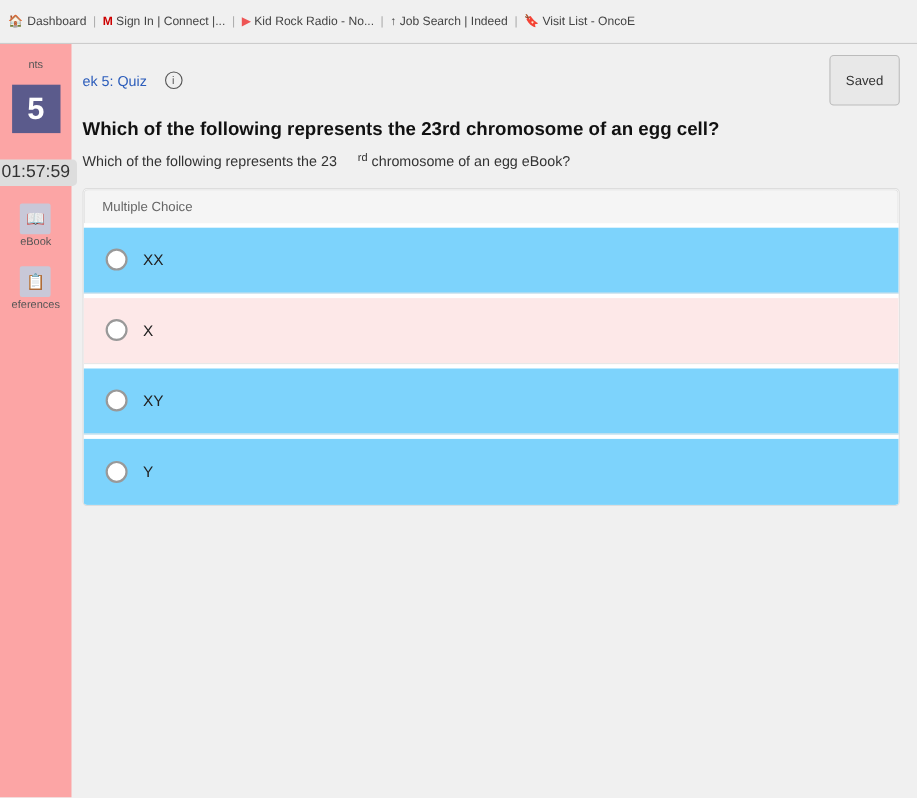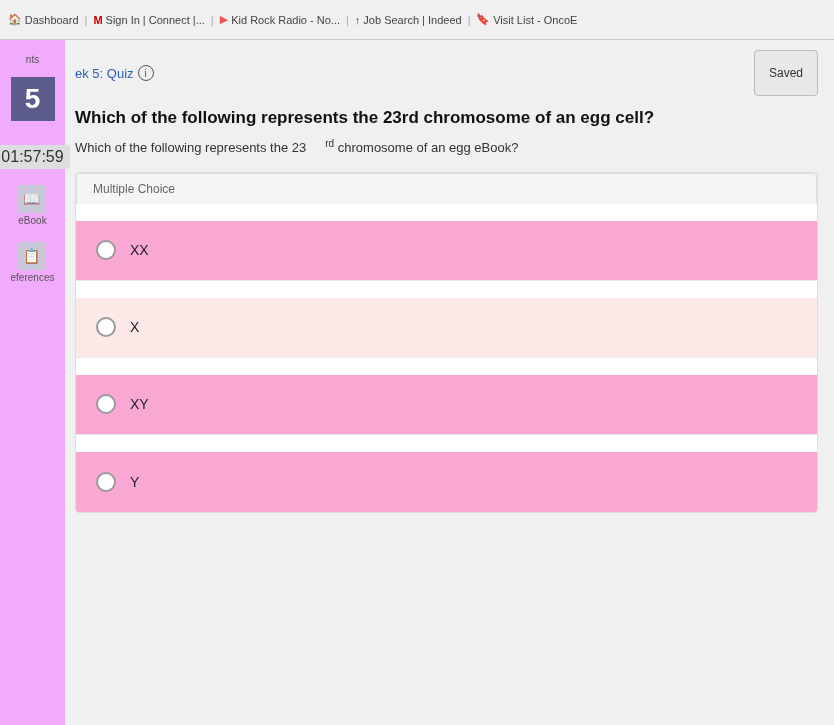--- a/index.html
+++ b/index.html
@@ -38,21 +38,21 @@
     .page-container {
       display: flex;
       width: 834px;
       min-height: 685px;
       background: #f0f0f0;
     }
 
     
     .sidebar {
       width: 65px;
-      background: #f0abfc;
+      background: #fca5a5;
       display: flex;
       flex-direction: column;
       align-items: center;
       padding-top: 10px;
       gap: 4px;
       flex-shrink: 0;
     }
     .sidebar-top-label {
       font-size: 10px;
       color: #555;
@@ -119,21 +119,21 @@
       display: flex;
       justify-content: space-between;
       align-items: center;
       margin-bottom: 10px;
     }
     .breadcrumb {
       font-size: 13px;
       color: #333;
       display: flex;
       align-items: center;
-      gap: 4px;
+      gap: 16px;
     }
     .breadcrumb-link {
       color: #2c5dbb;
       cursor: pointer;
     }
     .info-icon {
       display: inline-flex;
       align-items: center;
       justify-content: center;
       width: 16px;
@@ -170,33 +170,33 @@
     }
     .question-subtext sup {
       font-size: 10px;
       margin-left: 19px;
     }
 
     
     .options-container {
       display: flex;
       flex-direction: column;
-      gap: 17px;
+      gap: 4px;
       border: 1px solid #ddd;
       border-radius: 4px;
       overflow: hidden;
       background: white;
     }
     .option-row {
       display: flex;
       align-items: center;
       padding: 18px 20px;
       border-bottom: 1px solid #e8e8e8;
       cursor: pointer;
-      background: #f9a8d4;
+      background: #7dd3fc;
       gap: 14px;
       min-height: 60px;
     }
     .option-row:last-child {
       border-bottom: none;
     }
     .option-row.highlighted {
       background: #fde8e8;
     }
     .radio-circle {

